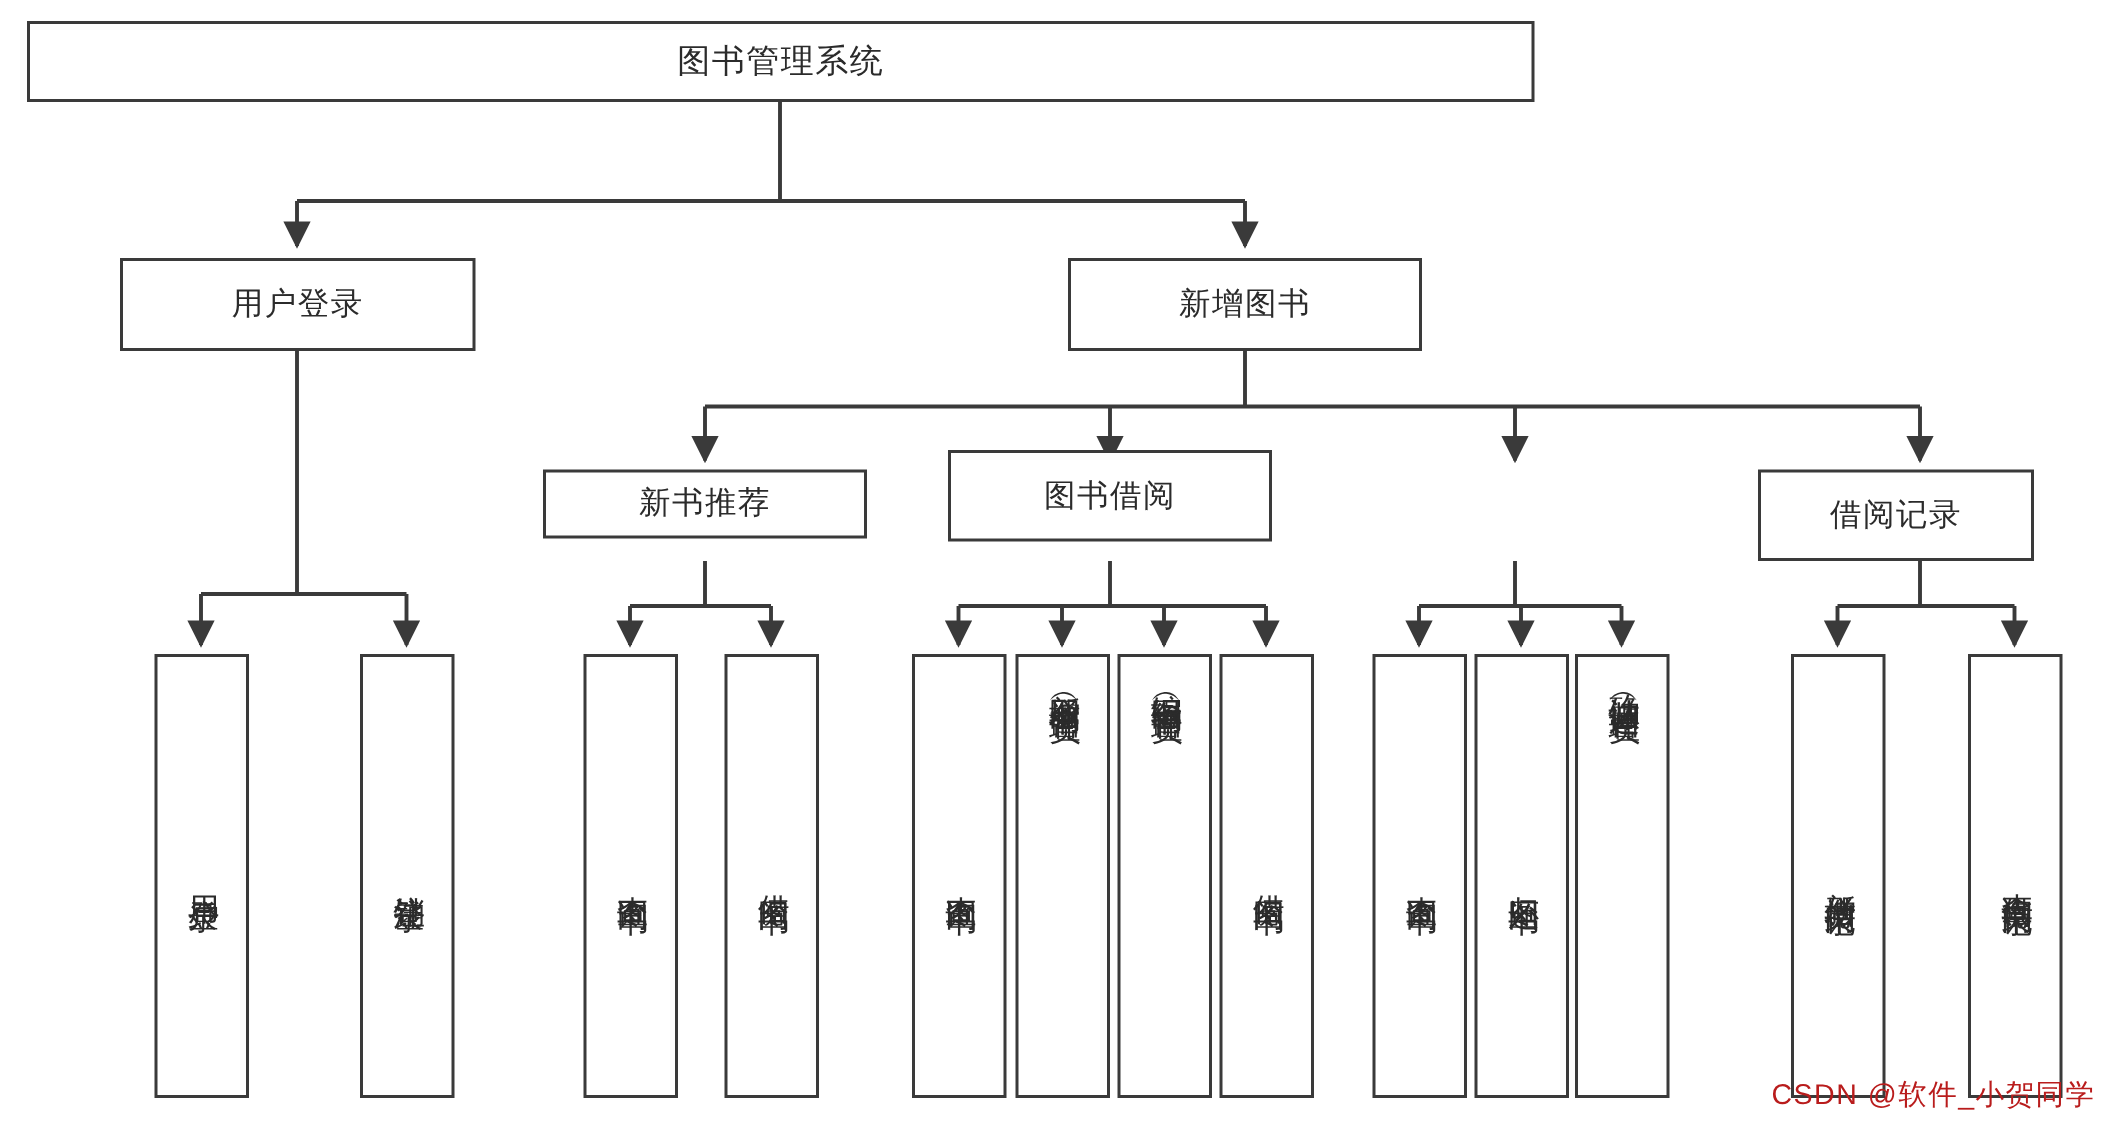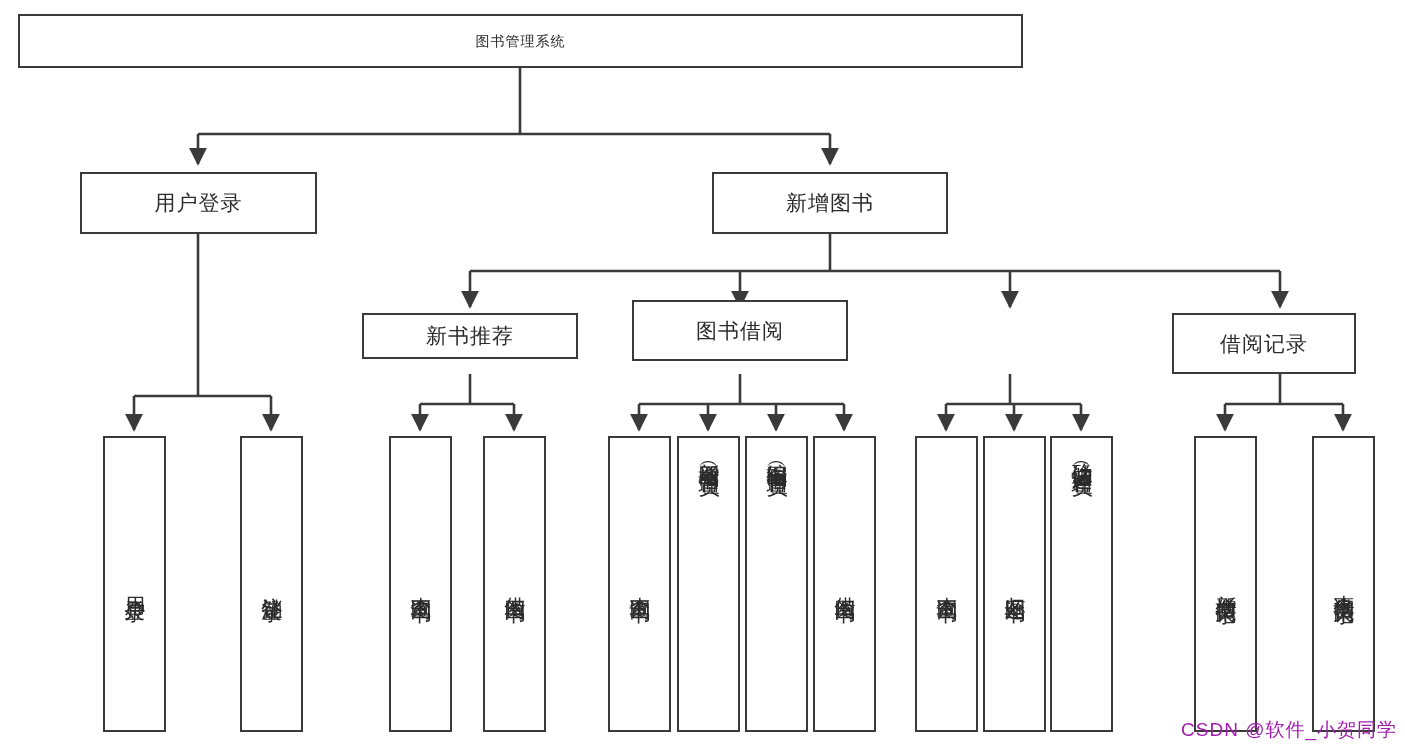--- a/index.html
+++ b/index.html
@@ -2,30 +2,30 @@
 <html><head>
 <meta charset="utf-8">
 <style>
   html,body{margin:0;padding:0;background:#ffffff;}
   body{font-family:"Liberation Sans","DejaVu Sans",sans-serif;}
   #canvas{position:relative;width:1405px;height:747px;background:#ffffff;overflow:hidden;}
   svg.connectors{position:absolute;left:0;top:0;width:1405px;height:747px;pointer-events:none;}
   .node{position:absolute;box-sizing:border-box;border:2.5px solid #3a3a3a;background:#ffffff;
         display:flex;align-items:center;justify-content:center;color:#2b2b2b;}
   .node.horiz{font-size:21px;letter-spacing:1px;line-height:1.2;}
-  .node.root{font-size:14px;}
+  .node.root{font-size:22px;}
   .node.leaf{font-size:21px;line-height:1.18;letter-spacing:2px;padding:8px 0;
              align-items:flex-start;justify-content:center;}
   .node.leaf .vtext{
       writing-mode:vertical-rl; text-orientation:upright;
       -webkit-writing-mode:vertical-rl;
       white-space:nowrap; display:block;}
   .leafwrap{width:100%;height:100%;display:flex;align-items:center;justify-content:center;}
   .leafwrap.top{align-items:flex-start;}
-  .watermark{position:absolute;right:8px;bottom:4px;font-size:19px;color:#a21caf;
+  .watermark{position:absolute;right:8px;bottom:4px;font-size:19px;color:#b91c1c;
              letter-spacing:1px;user-select:none;white-space:nowrap;}
 </style>
 </head>
 <body>
 
 <div id="canvas">
 
   <svg class="connectors" viewBox="0 0 1405 747" xmlns="http://www.w3.org/2000/svg">
     <defs>
       <marker id="arrow" viewBox="0 0 10 10" refX="9" refY="5" markerWidth="7" markerHeight="7" orient="auto-start-reverse">

